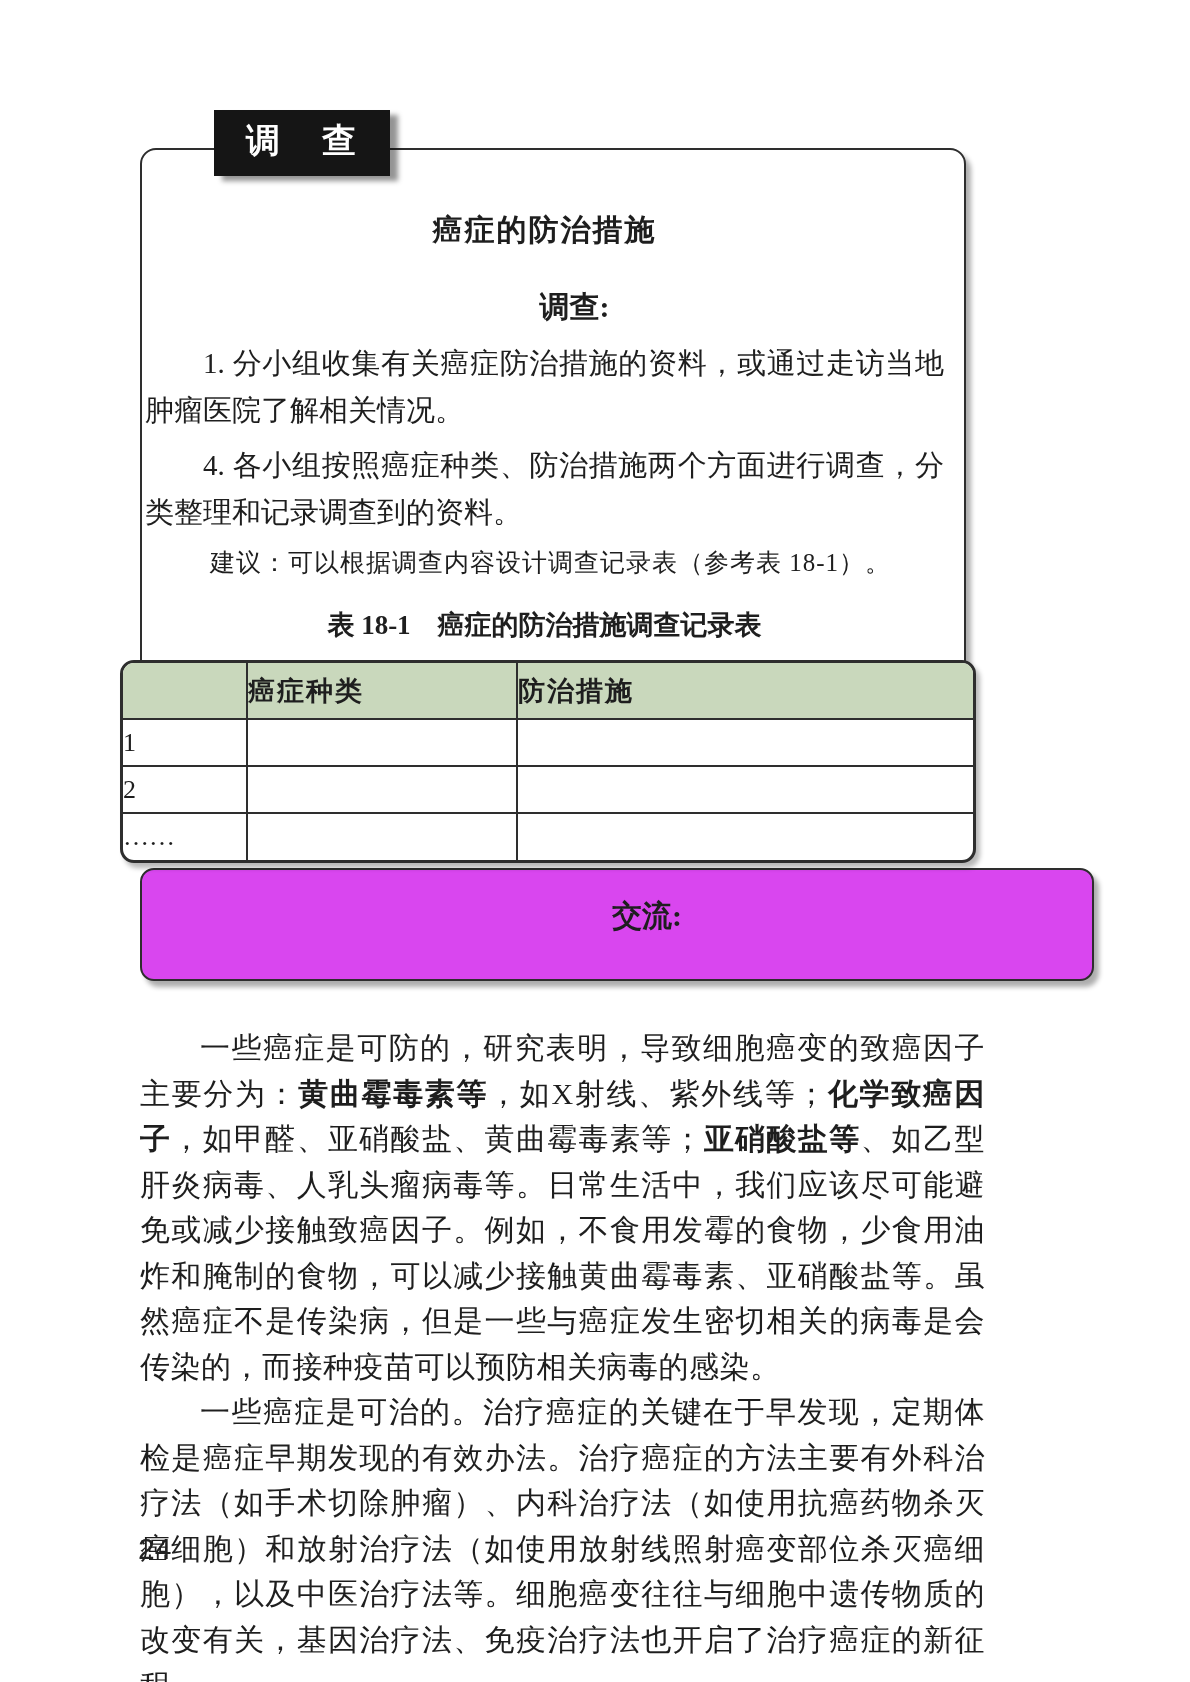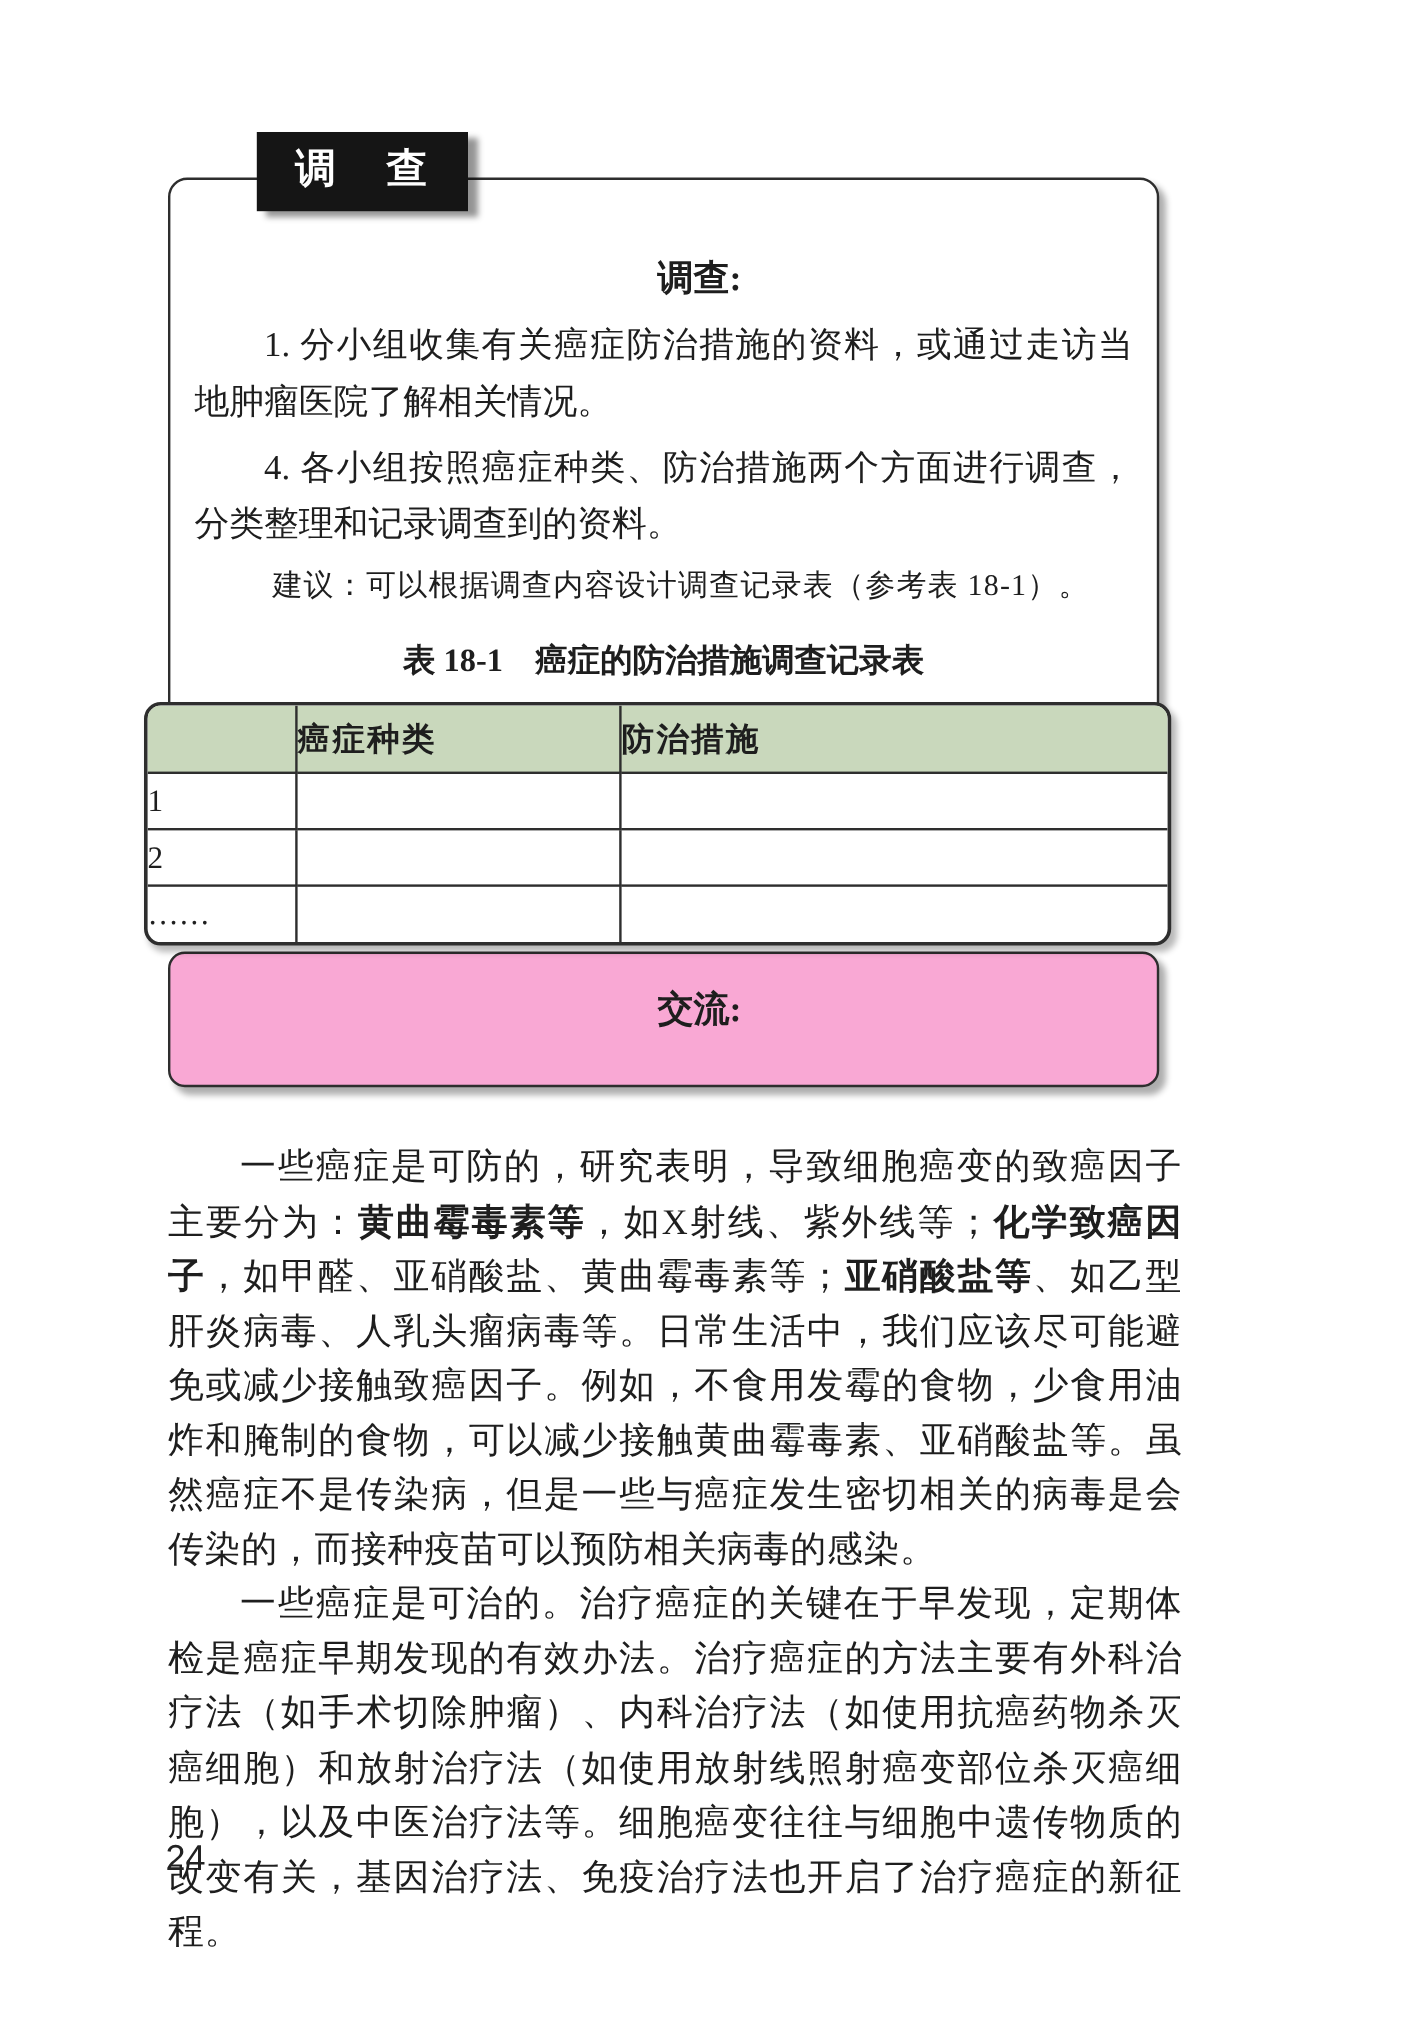--- a/index.html
+++ b/index.html
@@ -7,21 +7,21 @@
   .page {
     width:1190px; height:1682px; position:relative; margin:0 auto;
     background:#ffffff; overflow:hidden;
     font-family:"Liberation Serif","DejaVu Serif",serif; color:#1e1e1e;
   }
 
   
   .activity-box {
     position:relative; margin:148px 0 0 140px; width:826px; background:#ffffff;
     border:2px solid #2e2e2e; border-radius:16px;
-    padding:58px 20px 30px 20px;
+    padding:58px 20px 30px 3px;
     box-shadow:5px 6px 5px rgba(0,0,0,0.32);
   }
   .tab {
     position:absolute; top:-40px; left:72px;
     background:#151515; color:#ffffff;
     font-family:"Liberation Sans","DejaVu Sans",sans-serif;
     font-weight:bold; font-size:34px; letter-spacing:4px;
     padding:8px 30px 12px 32px;
     box-shadow:8px 5px 5px rgba(0,0,0,0.42);
   }
@@ -43,21 +43,21 @@
   th,td { border:2px solid #2e2e2e; text-align:left; vertical-align:middle; }
   th { height:56px; background:#c9d8bc; font-size:27px; font-weight:bold; letter-spacing:2px; }
   td { height:47px; font-size:26px; }
   tr > *:first-child { border-left:none; }
   tr > *:last-child  { border-right:none; }
   thead th { border-top:none; }
   tbody tr:last-child td { border-bottom:none; }
 
   
   .exchange-box {
-    position:relative; margin:5px 0 0 140px; width:826px; background:#f9a8d4;
+    position:relative; margin:5px 0 0 140px; width:954px; background:#d946ef;
     border:2px solid #2e2e2e; border-radius:14px;
     padding:22px 20px 32px 20px;
     box-shadow:5px 6px 5px rgba(0,0,0,0.32);
   }
   .exchange-box .heading { margin-bottom:10px; }
   .exchange-text { font-size:29px; line-height:44px; text-indent:2em; }
 
   
   .body-text { margin:44px 205px 0 140px; }
   .para { font-size:30px; line-height:45.5px; text-indent:2em; text-align:justify; letter-spacing:0.5px; }
@@ -71,20 +71,21 @@
 </style>
 </head>
 <body>
 
 <div class="page">
 
   <section class="activity-box">
     <div class="tab">
       <span>调　查</span>
     </div>
+    <h2 class="box-title">癌症的防治措施</h2>
     <p class="heading">调查:</p>
     <p class="item">1. 分小组收集有关癌症防治措施的资料，或通过走访当地肿瘤医院了解相关情况。</p>
     <p class="item">4. 各小组按照癌症种类、防治措施两个方面进行调查，分类整理和记录调查到的资料。</p>
     <p class="suggestion">建议：可以根据调查内容设计调查记录表（参考表 18-1）。</p>
     <p class="table-caption">表 18-1　癌症的防治措施调查记录表</p>
   </section>
 
   <div class="record-table-wrap">
     <table>
       <colgroup>

